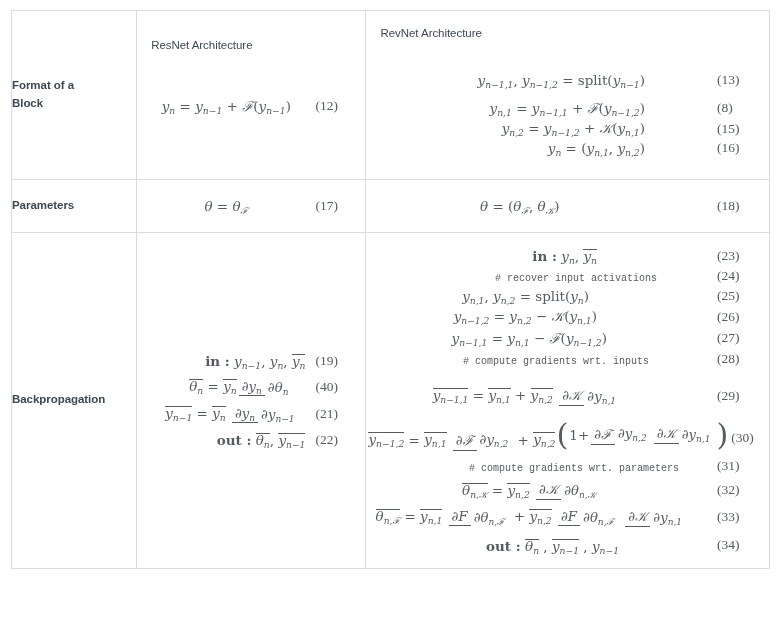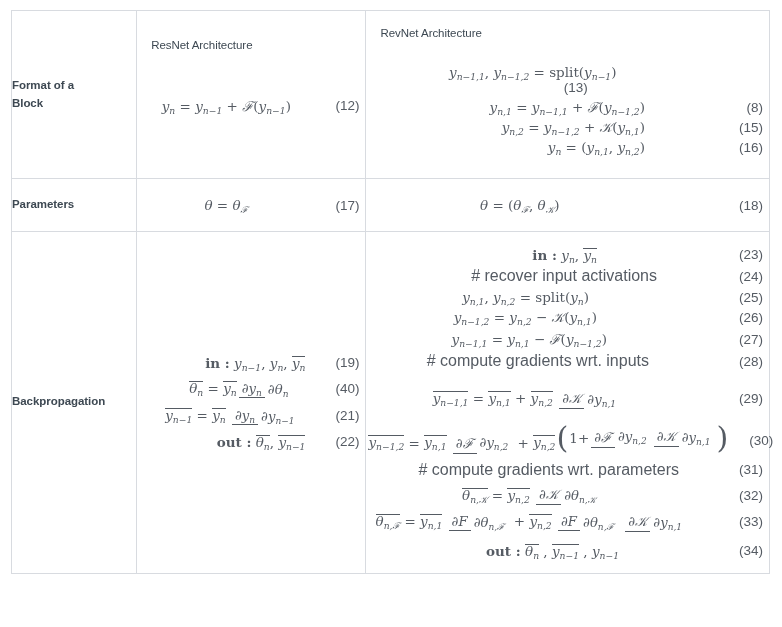--- a/index.html
+++ b/index.html
@@ -61,37 +61,37 @@
     font-family:"DejaVu Serif", serif;
     font-size:13.5px;
     color:#555b63;
     white-space:nowrap;
     padding:0 2px;
   }
   .eqbody.rightish{ text-align:right; padding-right:10px; }
   .eqnum{
     flex:0 0 auto;
     width:46px;
-    text-align:right;
-    font-family:Liberation Sans, sans-serif;
+    text-align:left;
+    font-family:Liberation Serif, serif;
     font-size:13.5px;
     color:#555b63;
     padding-right:6px;
   }
   .eqnum.narrow{ width:44px; }
 
   i.v{ font-family:"DejaVu Serif", serif; font-style:italic; }
   .scr{ font-family:"DejaVu Serif", serif; font-style:italic; }
   .op{ font-family:"DejaVu Serif", serif; font-style:normal; }
   .rm{ font-style:normal; }
   .bf{ font-weight:bold; font-style:normal; font-family:"DejaVu Serif", serif; }
   .mono{
-    font-family:Liberation Sans, sans-serif;
+    font-family:Liberation Mono, monospace;
     font-style:normal;
-    font-size:16px;
+    font-size:10px;
     letter-spacing:0px;
     text-align:center;
   }
   sub{ font-size:0.68em; line-height:0; vertical-align:-0.28em; font-style:italic;}
   sub.rm{ font-style:normal; }
   .ovl{
     border-top:1.1px solid #555b63;
     padding-top:0px;
     display:inline-block;
     line-height:1.0;
@@ -150,21 +150,21 @@
           </div>
           <div class="eqnum narrow">(12)</div>
         </div>
       </div>
     </td>
 
     <td class="colrev">
       <div class="colhead">RevNet Architecture</div>
       <div class="eqblock" style="padding-top:22px;padding-bottom:20px;">
 
-        <div class="eqrow" style="margin:3px 0;flex-direction:column;">
+        <div class="eqrow" style="margin:11px 0;">
           <div class="eqbody rightish" style="padding-right:72px;">
             <i class="v">y<sub>n−1,1</sub></i><span class="op">,</span> <i class="v">y<sub>n−1,2</sub></i> <span class="op">=</span> <span class="op">split(</span><i class="v">y<sub>n−1</sub></i><span class="op">)</span>
           </div>
           <div class="eqnum">(13)</div>
         </div>
 
         <div class="eqrow" style="margin:3px 0;">
           <div class="eqbody rightish" style="padding-right:72px;">
             <i class="v">y<sub>n,1</sub></i> <span class="op">=</span> <i class="v">y<sub>n−1,1</sub></i> <span class="op">+</span> <i class="scr">ℱ</i><span class="op">(</span><i class="v">y<sub>n−1,2</sub></i><span class="op">)</span>
           </div>

